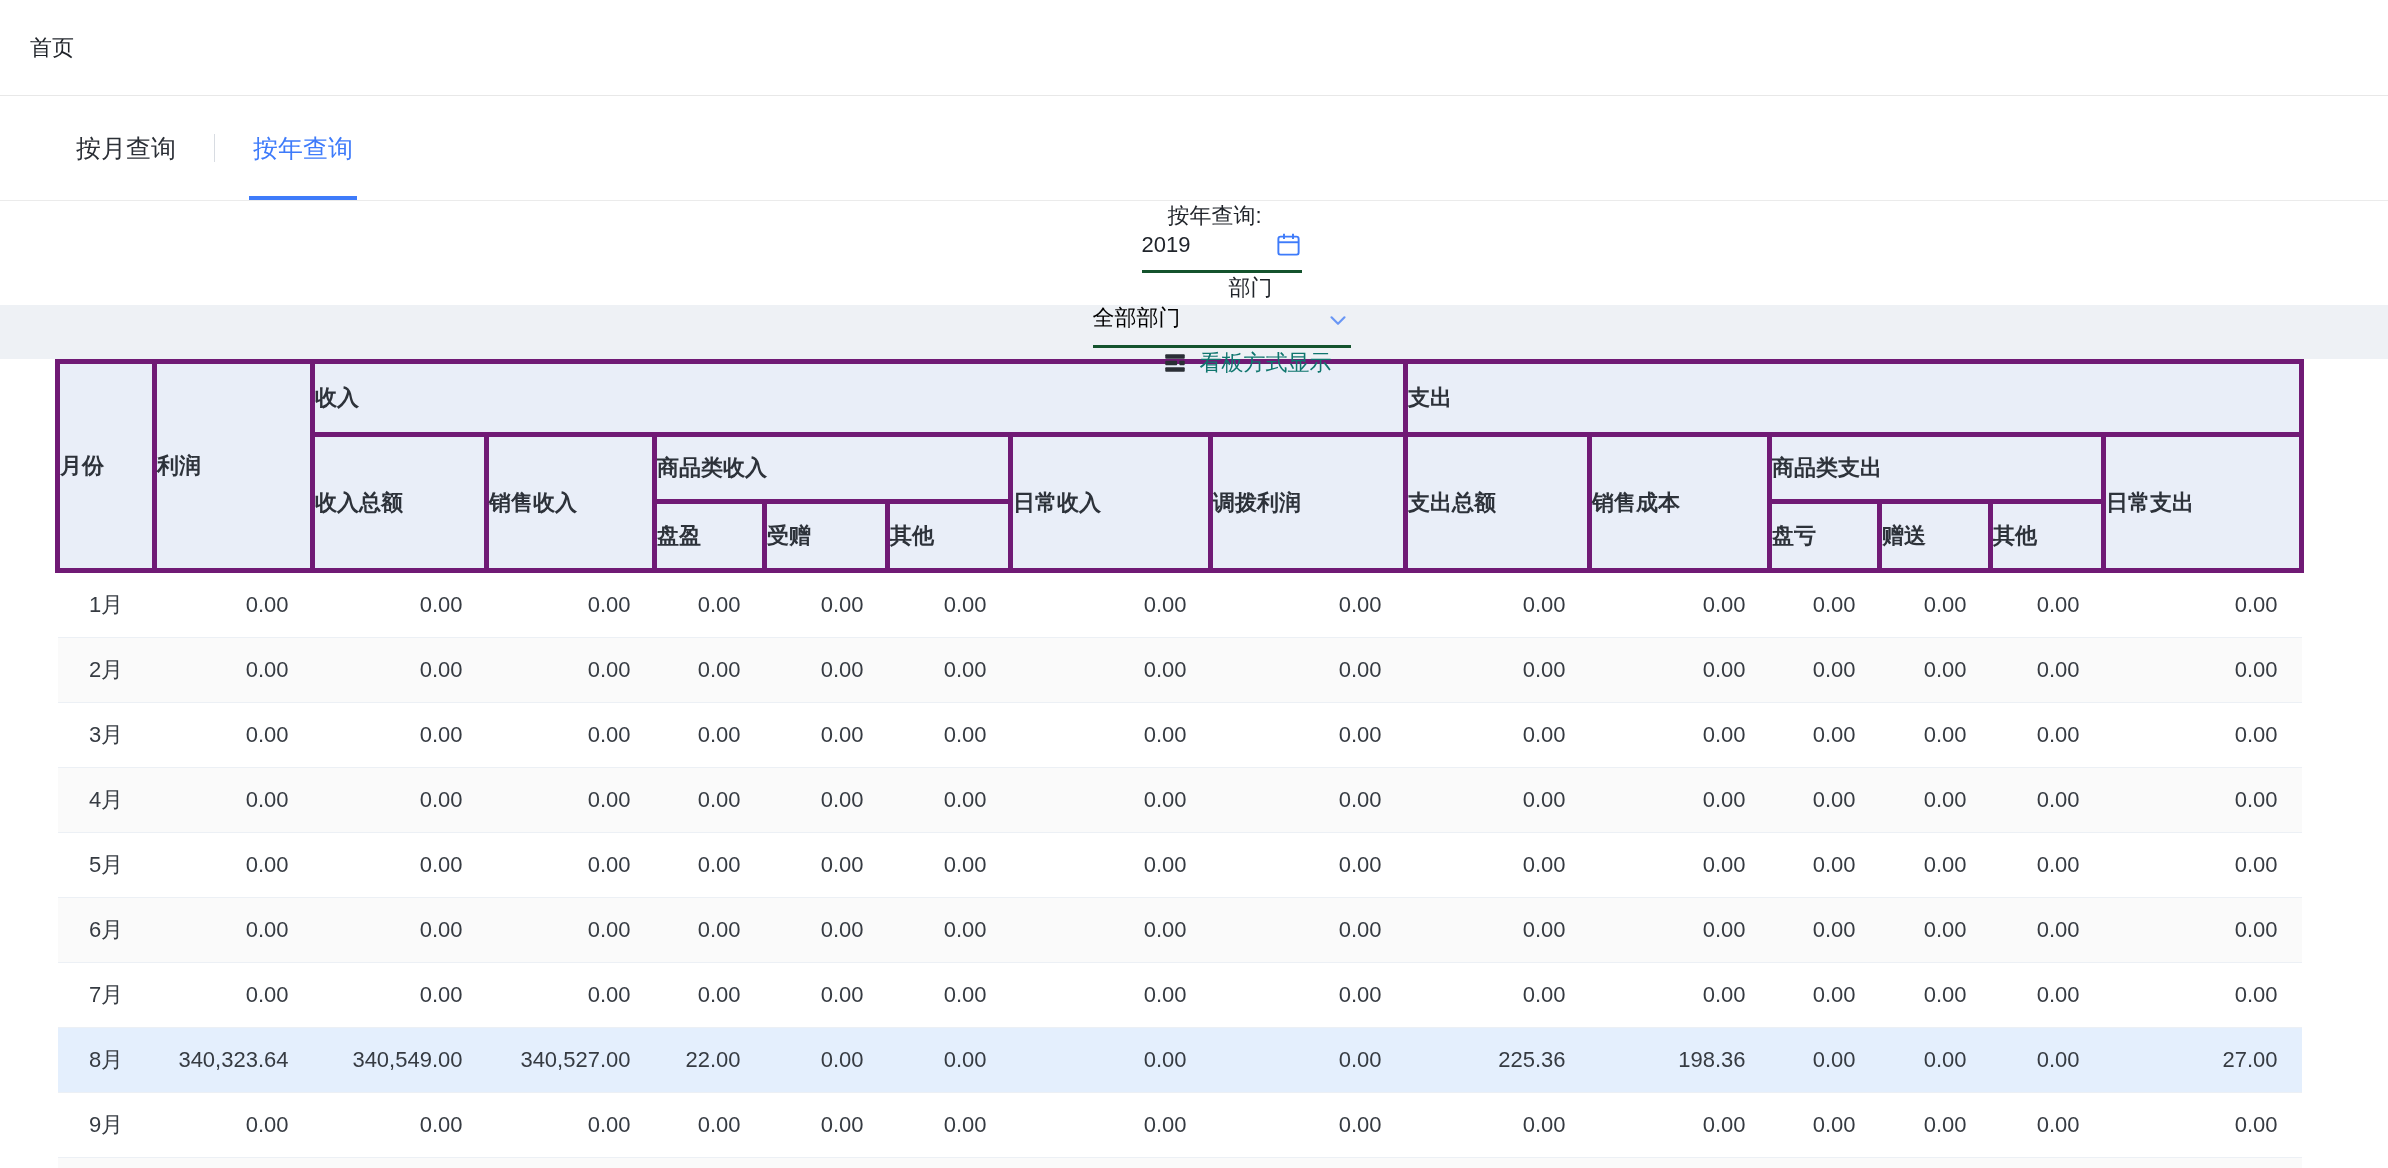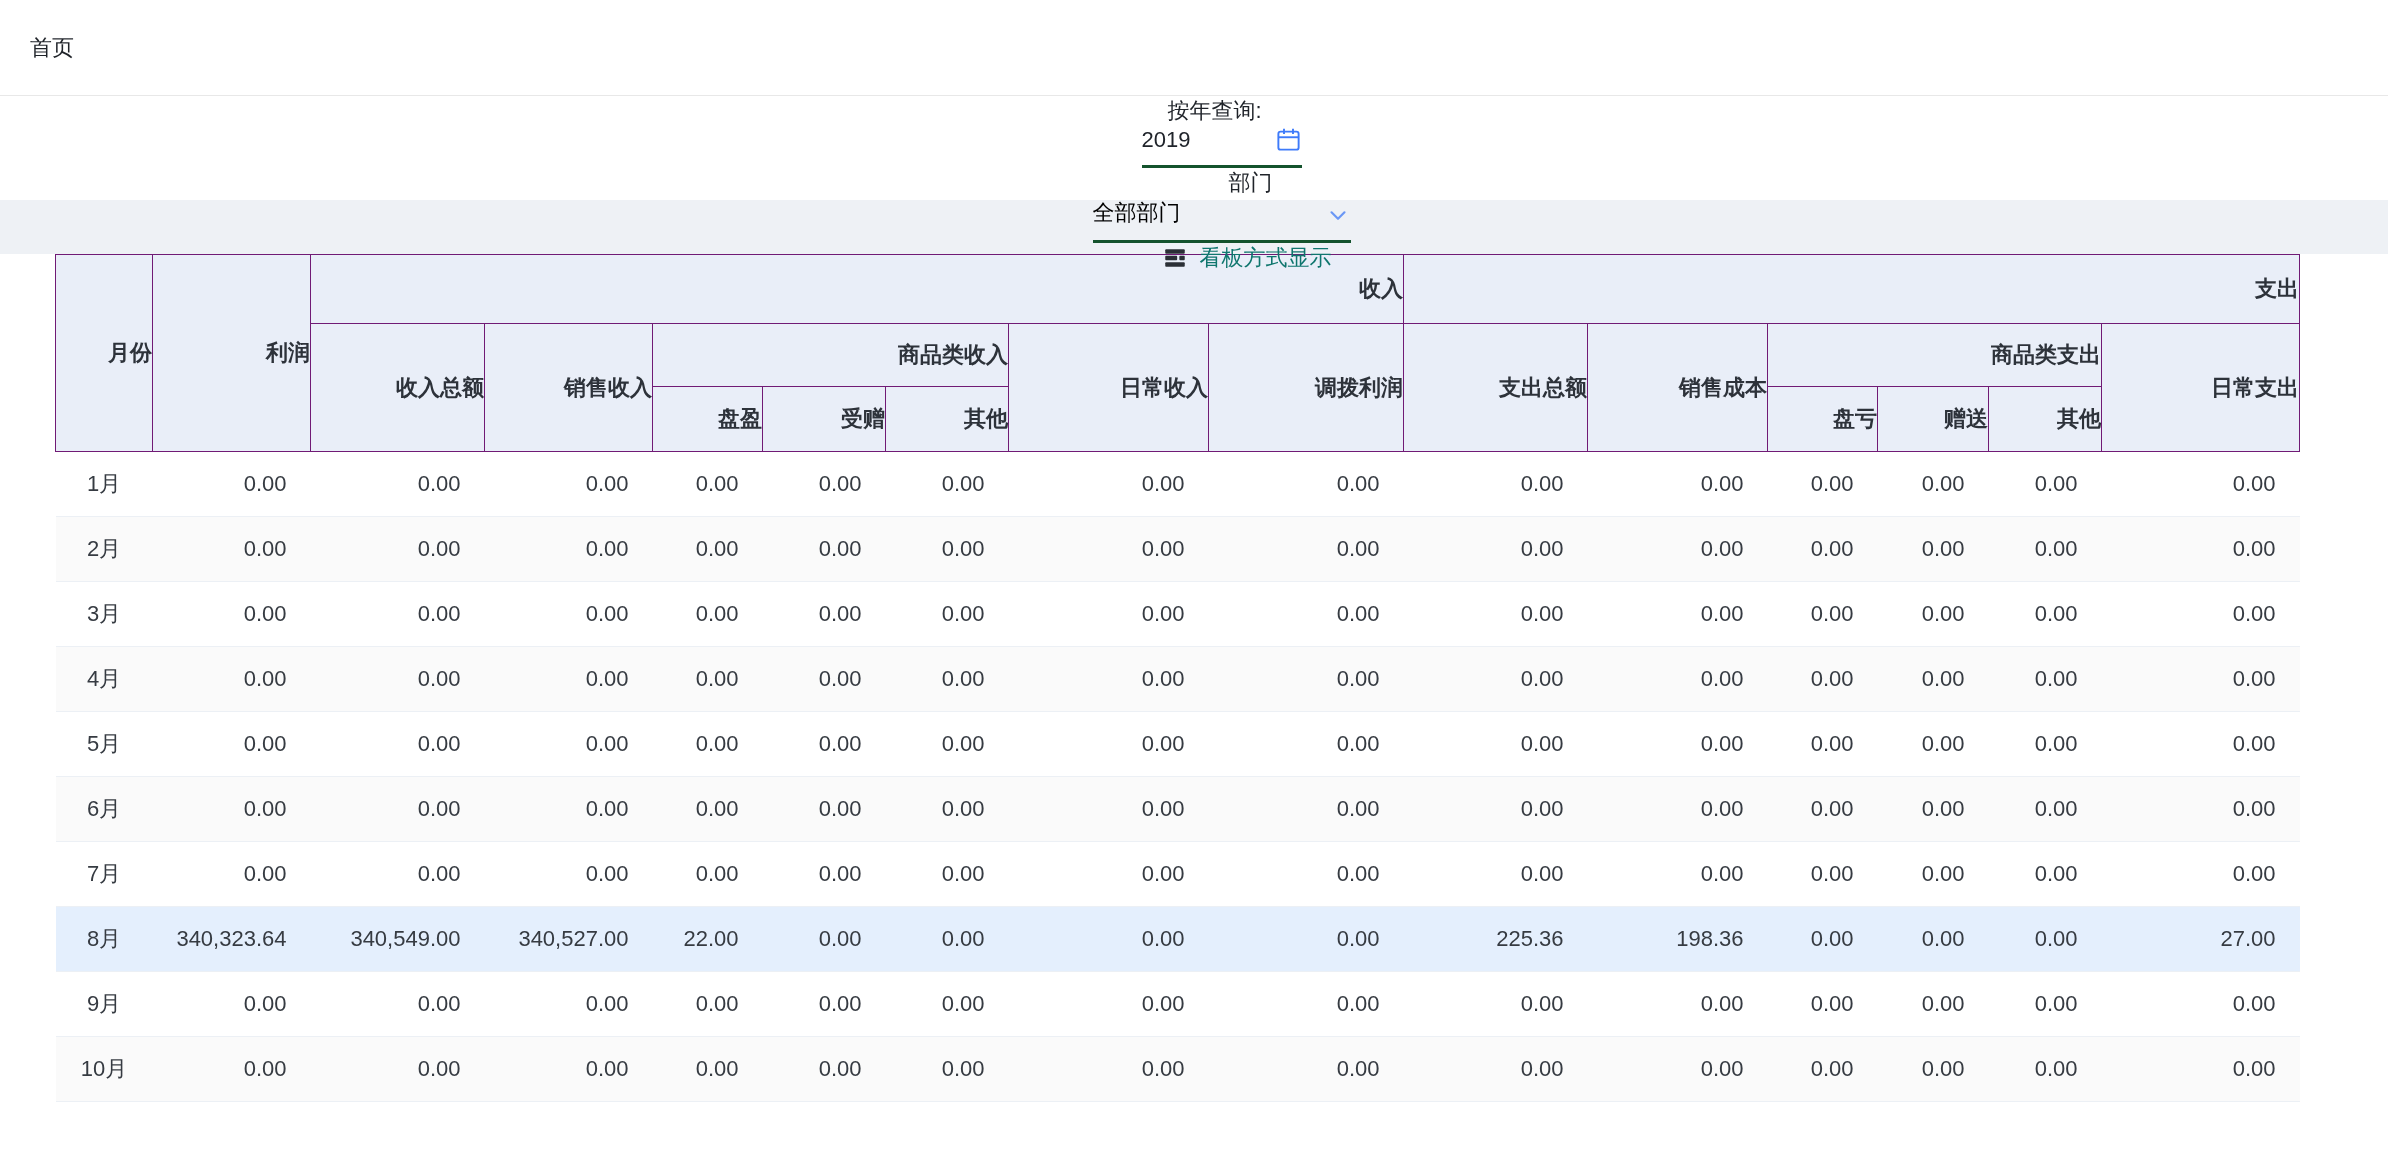--- a/index.html
+++ b/index.html
@@ -46,22 +46,22 @@
   .board-toggle{margin-left:50px;display:flex;align-items:center;gap:12px;color:#0f766e;cursor:pointer;}
   .icon{display:inline-flex;align-items:center;justify-content:center;}
 
   
   .section-gap{height:54px;background:#eef1f5;}
 
   
   .table-wrap{margin-left:55px;width:2244px;}
   table{border-collapse:collapse;table-layout:fixed;width:2244px;}
   thead th{
-    background:var(--header-bg);border:1px solid #701a75;
-    font-size:22px;font-weight:600;color:#2d323a;text-align:right;padding:0;
+    background:var(--header-bg);border:5px solid #701a75;
+    font-size:22px;font-weight:600;color:#2d323a;text-align:left;padding:0;
   }
   thead tr:nth-child(1) th{height:68px;}
   thead tr:nth-child(2) th{height:62px;}
   thead tr:nth-child(3) th{height:64px;}
   tbody td{
     height:64px;border-bottom:1px solid #ecf0f5;font-size:22px;color:var(--text-num);
     padding:0;background:#fff;
   }
   tbody tr:first-child td{border-top:1px solid #e2e7f0;}
   tbody td.month{text-align:center;}
@@ -71,20 +71,25 @@
 </style>
 </head>
 <body>
 
 <div class="screen">
 
   <div class="topbar">
     <div class="home-tab">首页</div>
   </div>
 
+  <div class="view-tabs">
+    <div class="view-tab inactive">按月查询</div>
+    <div class="tab-divider"></div>
+    <div class="view-tab active">按年查询</div>
+  </div>
 
   <div class="filter-bar">
     <span class="filter-label">按年查询:</span>
     <div class="underline-field year-field">
       <span class="value">2019</span>
       <span class="icon">
         <svg width="27" height="27" viewBox="0 0 24 24" fill="none" stroke="#3e7bfa" stroke-width="1.7">
           <rect x="3" y="5" width="18" height="16" rx="2"></rect>
           <line x1="8" y1="2.5" x2="8" y2="7"></line>
           <line x1="16" y1="2.5" x2="16" y2="7"></line>

